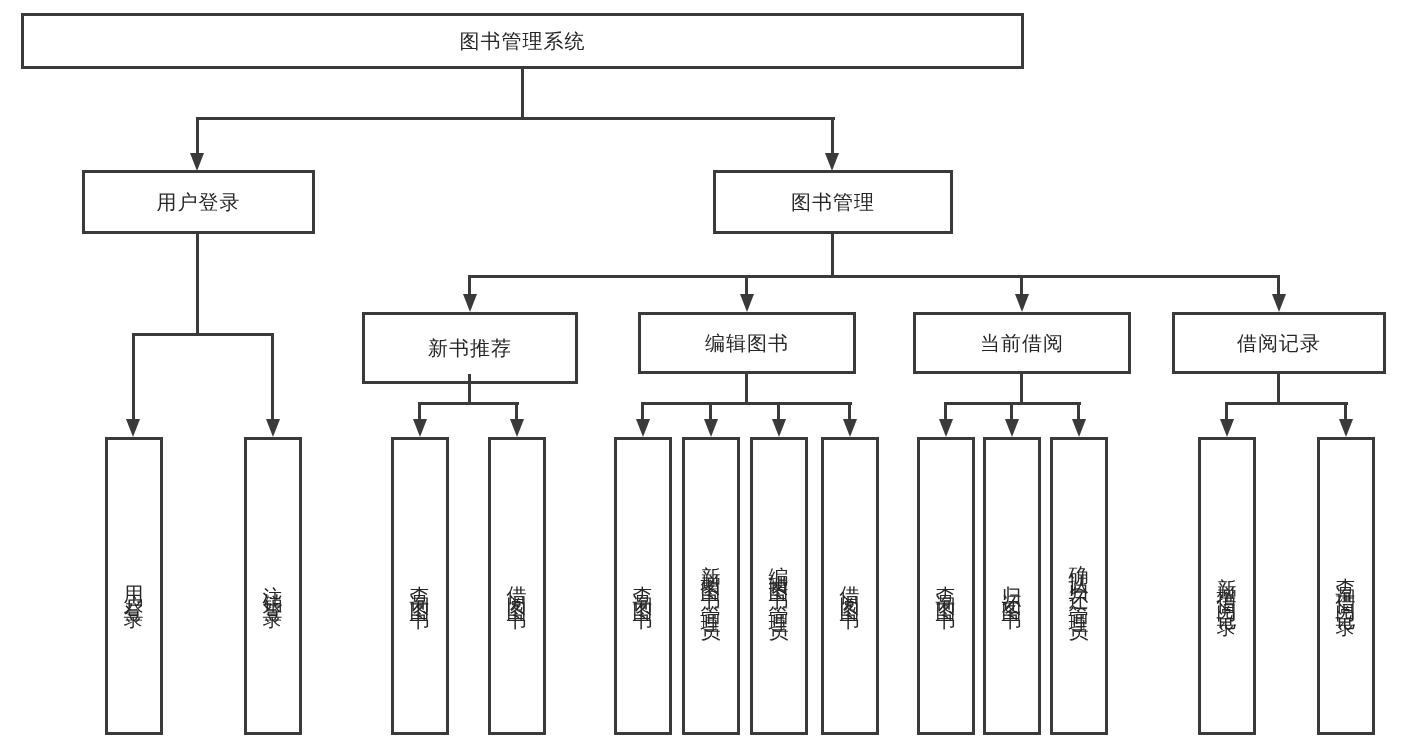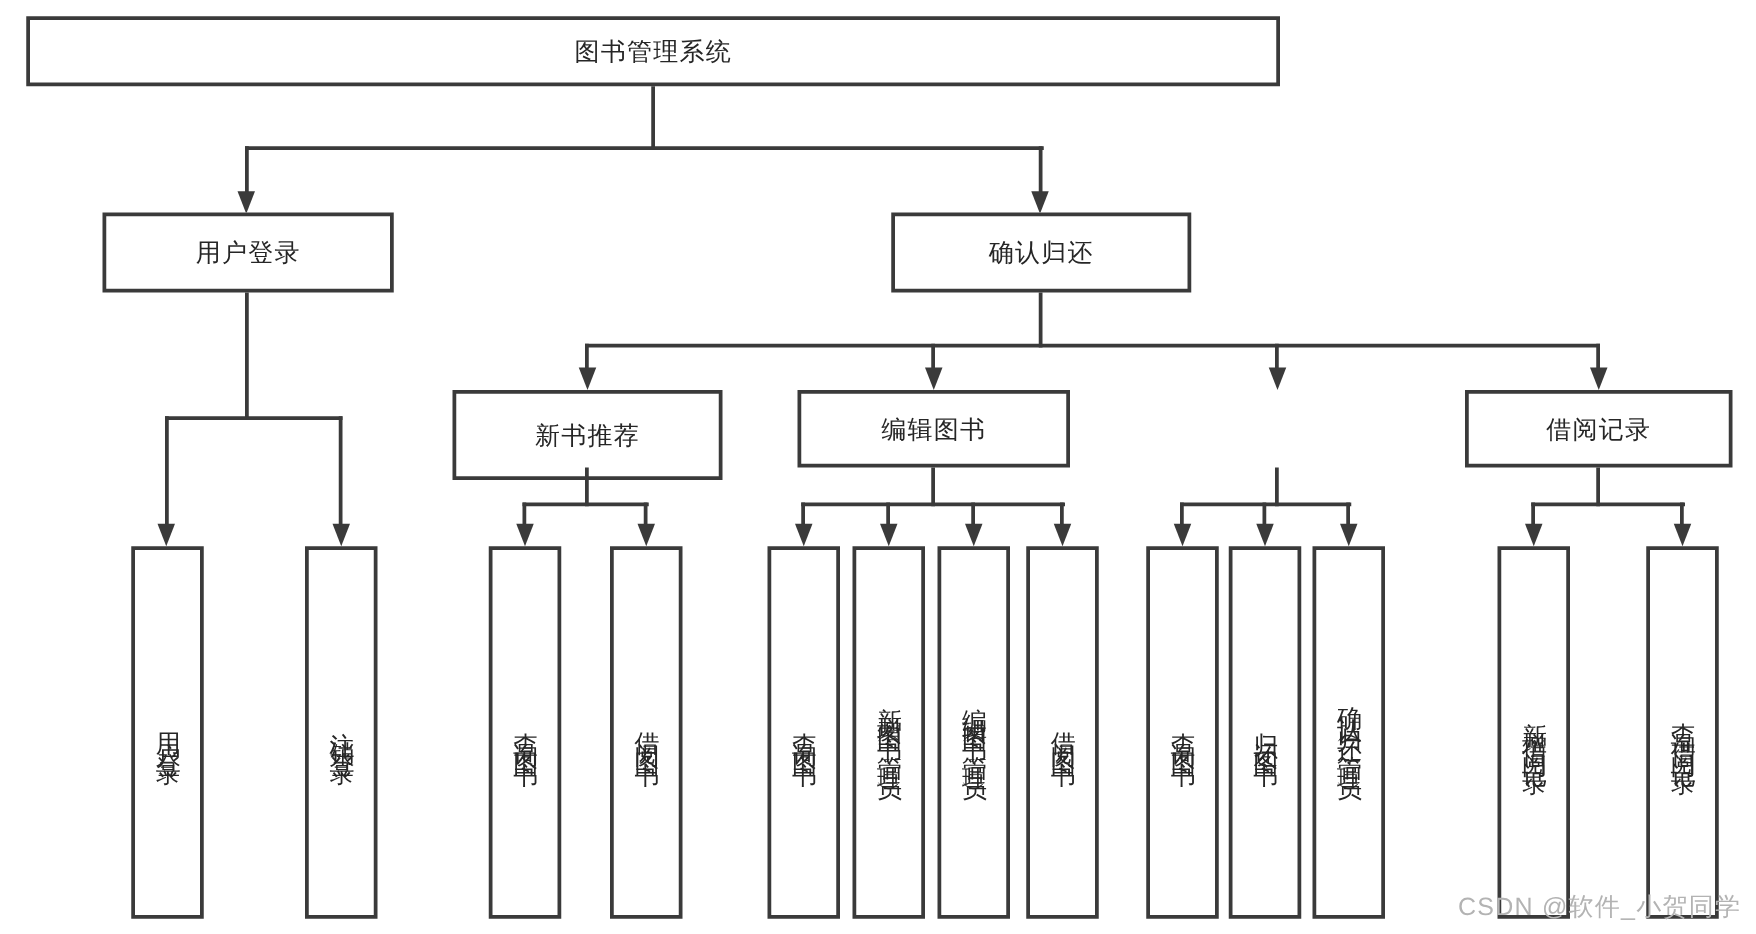--- a/index.html
+++ b/index.html
@@ -79,21 +79,21 @@
   <div class="node" style="left:21px;top:13px;width:1003px;height:56px">图书管理系统</div>
 
   <div class="ln v" style="left:521px;top:69px;height:49px"></div>
   <div class="ln h" style="left:196px;top:117px;width:639px"></div>
   <div class="ln v" style="left:196px;top:117px;height:38px"></div>
   <div class="ah" style="left:190px;top:153px"></div>
   <div class="ln v" style="left:831px;top:117px;height:38px"></div>
   <div class="ah" style="left:825px;top:153px"></div>
 
   <div class="node" style="left:82px;top:170px;width:233px;height:64px">用户登录</div>
-  <div class="node" style="left:713px;top:170px;width:240px;height:64px">确认归还</div>
+  <div class="node" style="left:713px;top:170px;width:240px;height:64px">图书管理</div>
 
   <div class="ln v" style="left:196px;top:234px;height:101px"></div>
   <div class="ln h" style="left:132px;top:333px;width:142px"></div>
   <div class="ln v" style="left:132px;top:333px;height:88px"></div>
   <div class="ah" style="left:126px;top:419px"></div>
   <div class="ln v" style="left:271px;top:333px;height:88px"></div>
   <div class="ah" style="left:266px;top:419px"></div>
 
   <div class="ln v" style="left:831px;top:234px;height:44px"></div>
   <div class="ln h" style="left:468px;top:275px;width:812px"></div>
@@ -101,20 +101,21 @@
   <div class="ah" style="left:463px;top:294px"></div>
   <div class="ln v" style="left:745px;top:275px;height:22px"></div>
   <div class="ah" style="left:740px;top:294px"></div>
   <div class="ln v" style="left:1020px;top:275px;height:22px"></div>
   <div class="ah" style="left:1015px;top:294px"></div>
   <div class="ln v" style="left:1277px;top:275px;height:22px"></div>
   <div class="ah" style="left:1272px;top:294px"></div>
 
   <div class="node" style="left:362px;top:312px;width:216px;height:72px">新书推荐</div>
   <div class="node" style="left:638px;top:312px;width:218px;height:62px">编辑图书</div>
+  <div class="node" style="left:913px;top:312px;width:218px;height:62px">当前借阅</div>
   <div class="node" style="left:1172px;top:312px;width:214px;height:62px">借阅记录</div>
 
   <div class="ln v" style="left:468px;top:374px;height:31px"></div>
   <div class="ln h" style="left:418px;top:402px;width:101px"></div>
   <div class="ln v" style="left:418px;top:402px;height:19px"></div>
   <div class="ah" style="left:413px;top:419px"></div>
   <div class="ln v" style="left:515px;top:402px;height:19px"></div>
   <div class="ah" style="left:510px;top:419px"></div>
 
   <div class="ln v" style="left:745px;top:374px;height:31px"></div>
@@ -155,15 +156,14 @@
   <div class="vnode" style="left:750px">编辑图书（管理员）</div>
   <div class="vnode" style="left:821px">借阅图书</div>
 
   <div class="vnode" style="left:917px">查询图书</div>
   <div class="vnode" style="left:983px">归还图书</div>
   <div class="vnode" style="left:1050px">确认归还（管理员）</div>
 
   <div class="vnode" style="left:1198px">新增借阅记录</div>
   <div class="vnode" style="left:1317px">查询借阅记录</div>
 
-  <div class="watermark">CSDN @软件_小贺同学</div>
 
 </div>
 
 </body></html>

